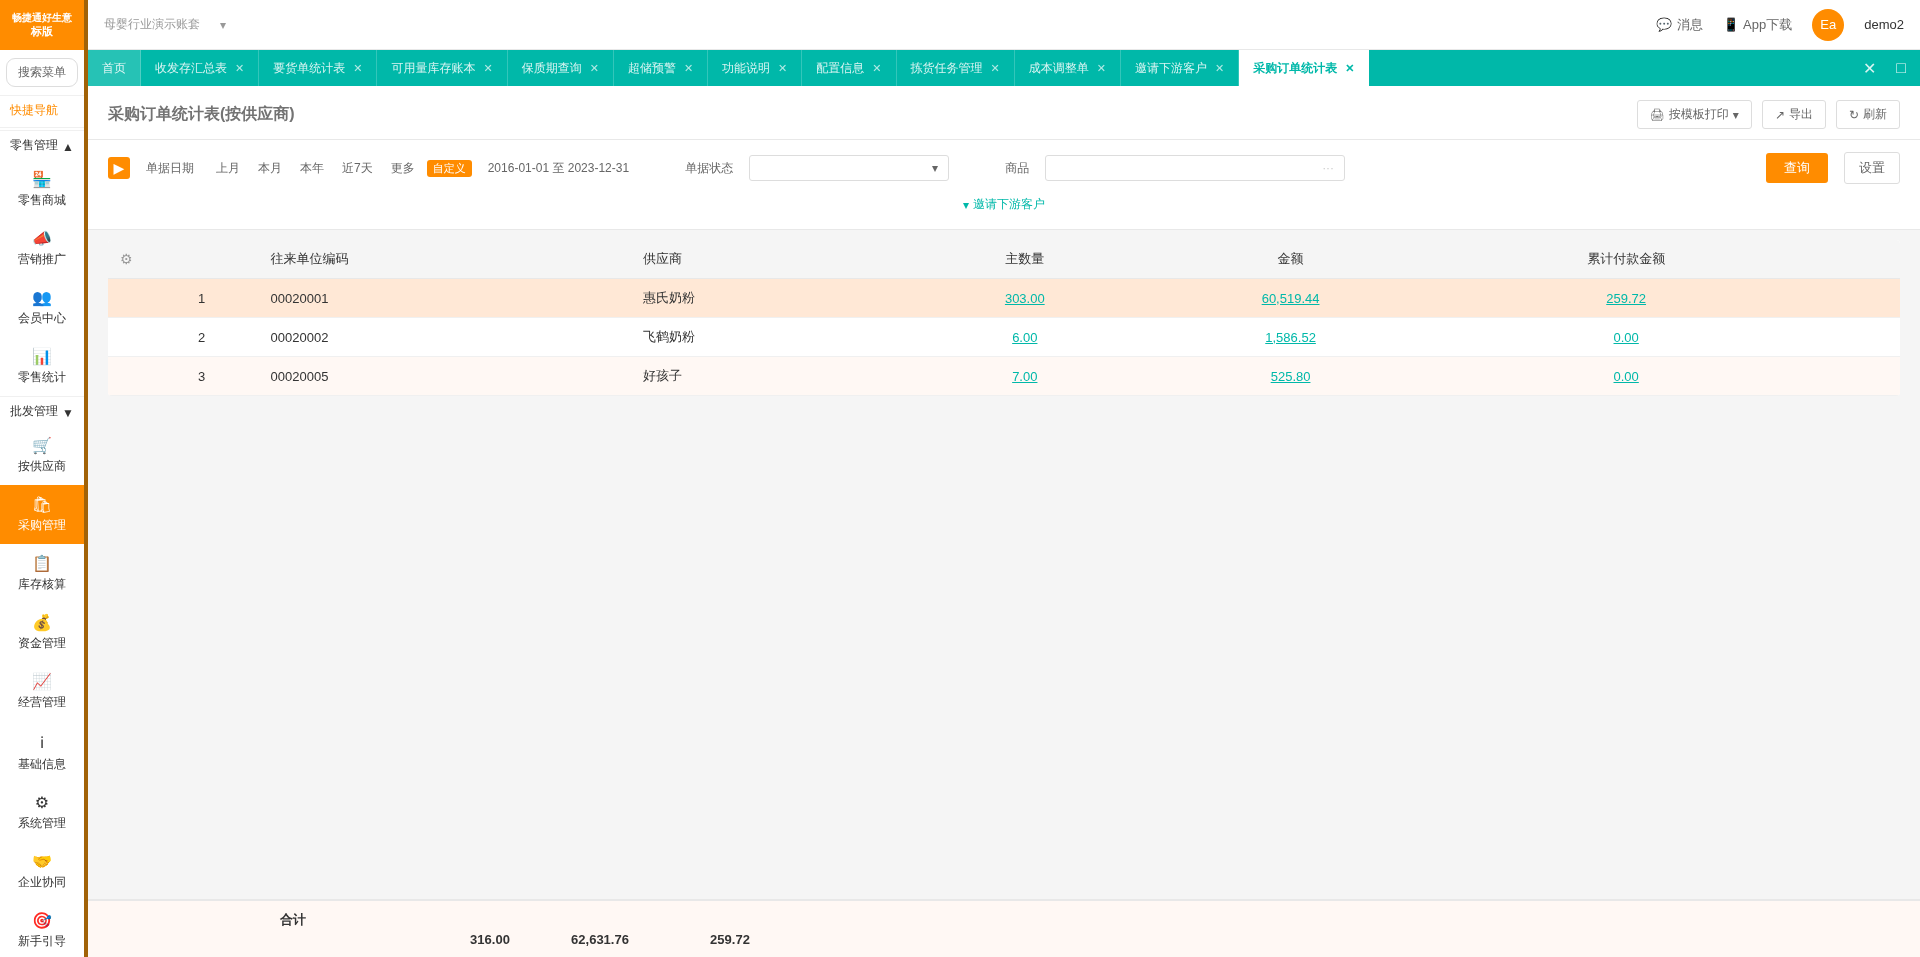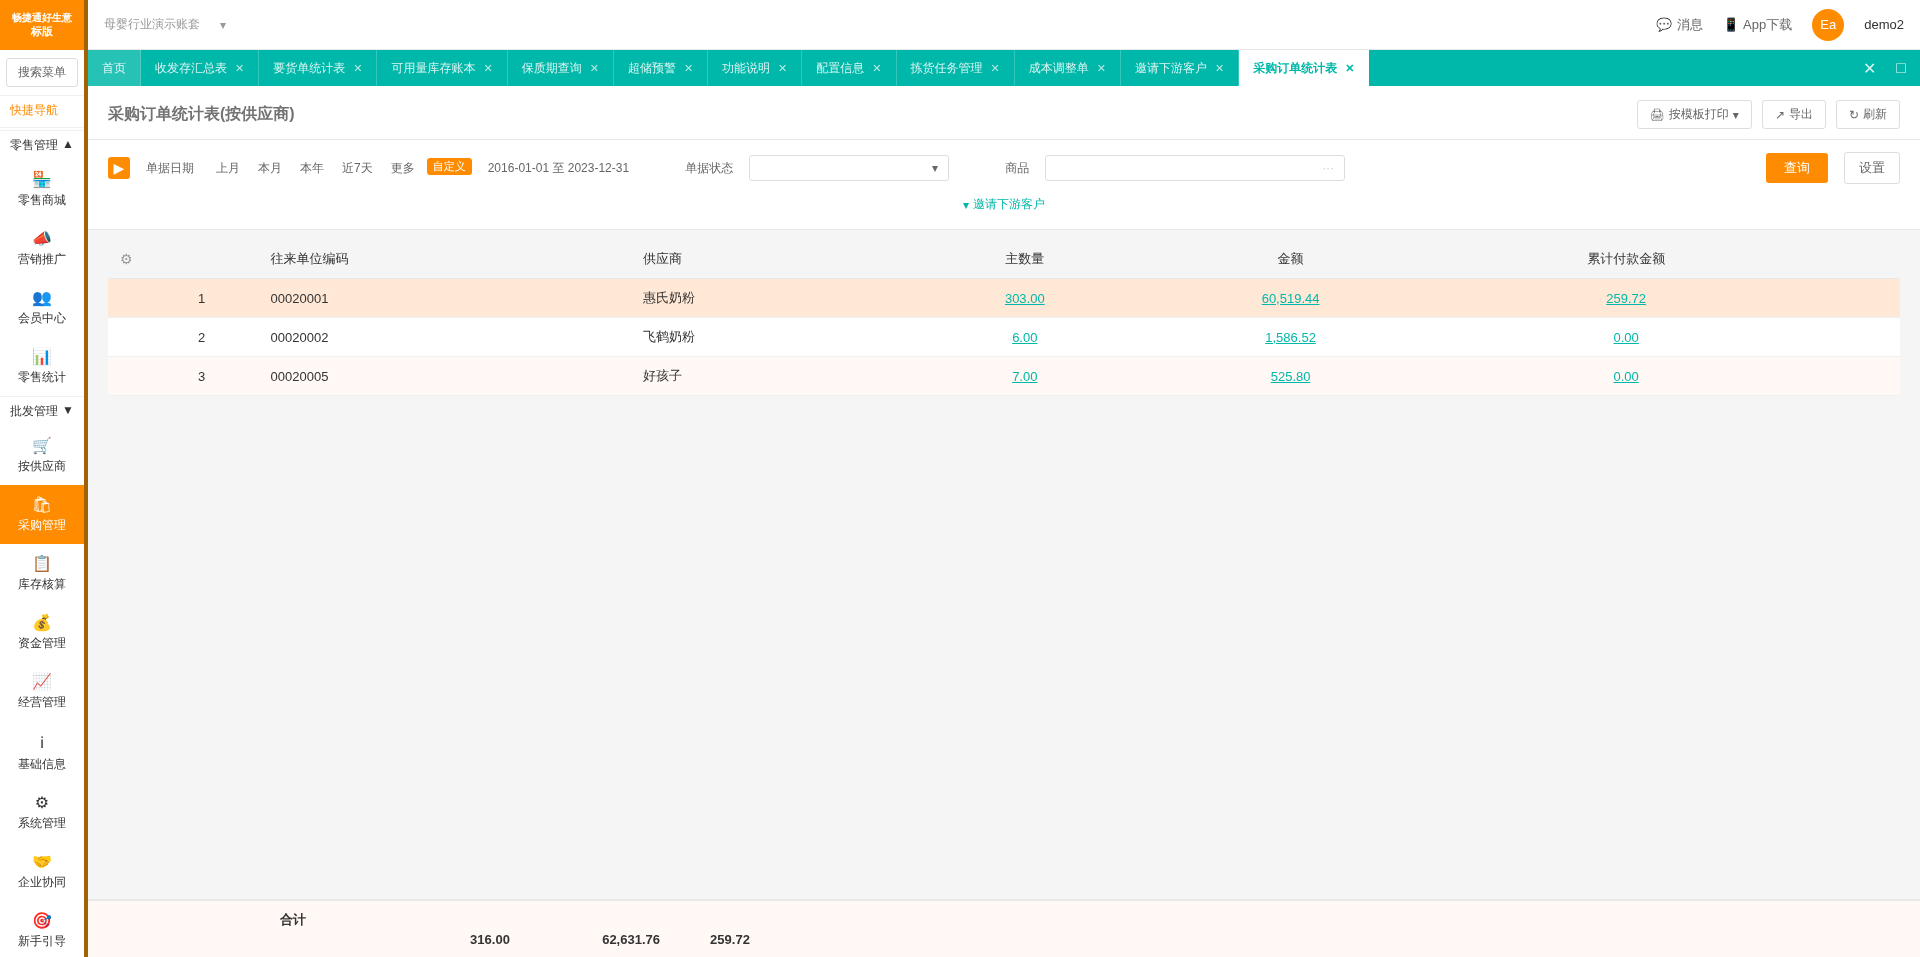--- a/index.html
+++ b/index.html
@@ -3,28 +3,28 @@
   <meta charset="utf-8">
   <style>
     * { margin: 0; padding: 0; box-sizing: border-box; }
     body { font-family: 'Microsoft YaHei', Arial, sans-serif; font-size: 13px; background: #f5f5f5; width: 1920px; height: 957px; overflow: hidden; display: flex; }
 
     
     .sidebar { width: 88px; background: #fff; display: flex; flex-direction: column; border-right: 4px solid #a16207; flex-shrink: 0; height: 957px; overflow: hidden; }
     .sidebar-logo { height: 50px; background: #ff8c00; display: flex; align-items: center; justify-content: center; color: white; font-size: 11px; font-weight: bold; flex-shrink: 0; }
     .sidebar-logo-text { text-align: center; line-height: 1.3; }
     .sidebar-search { padding: 8px 6px; border-bottom: 1px solid #f0f0f0; flex-shrink: 0; }
-    .sidebar-search-btn { width: 100%; padding: 5px 0; border: 1px solid #ddd; border-radius: 3px; background: #fff; color: #666; font-size: 12px; cursor: pointer; text-align: center; }
+    .sidebar-search-btn { width: 100%; padding: 5px 0; border: 1px solid #ddd; border-radius: 9px; background: #fff; color: #666; font-size: 12px; cursor: pointer; text-align: center; }
     .sidebar-nav-title { padding: 6px 10px; font-size: 12px; color: #ff8c00; display: flex; align-items: center; justify-content: space-between; cursor: pointer; flex-shrink: 0; }
     .sidebar-nav-item { padding: 10px 6px; text-align: center; font-size: 12px; color: #333; cursor: pointer; display: flex; flex-direction: column; align-items: center; gap: 3px; }
     .sidebar-nav-item.active { background: #ff8c00; color: white; }
     .sidebar-nav-item.active .nav-icon { color: white; }
     .nav-icon { font-size: 16px; }
     .sidebar-divider { height: 1px; background: #f0f0f0; margin: 2px 0; flex-shrink: 0; }
-    .sidebar-nav-group-title { padding: 6px 10px; font-size: 12px; color: #333; display: flex; align-items: flex-start; justify-content: space-between; cursor: pointer; border-top: 1px solid #f0f0f0; flex-shrink: 0; }
+    .sidebar-nav-group-title { padding: 6px 10px; font-size: 12px; color: #333; display: flex; align-items: flex-end; justify-content: space-between; cursor: pointer; border-top: 1px solid #f0f0f0; flex-shrink: 0; }
 
     
     .main { flex: 1; display: flex; flex-direction: column; height: 957px; overflow: hidden; }
 
     
     .topbar { height: 50px; background: #fff; display: flex; align-items: center; padding: 0 16px; border-bottom: 1px solid #e8e8e8; flex-shrink: 0; }
     .topbar-dropdown { display: flex; align-items: center; gap: 20px; font-size: 13px; color: #333; cursor: pointer; margin-right: auto; }
     .topbar-dropdown span { font-size: 12px; color: #999; }
     .topbar-actions { display: flex; align-items: center; gap: 20px; }
     .topbar-action { display: flex; align-items: center; gap: 4px; font-size: 13px; color: #666; cursor: pointer; }
@@ -47,21 +47,21 @@
     .page-title { font-size: 16px; font-weight: bold; color: #737373; }
     .page-header-actions { display: flex; align-items: center; gap: 10px; }
     .btn-template { padding: 5px 12px; border: 1px solid #ddd; border-radius: 3px; background: #fff; color: #666; font-size: 12px; cursor: pointer; display: flex; align-items: center; gap: 4px; }
     .btn-export { padding: 5px 12px; border: 1px solid #ddd; border-radius: 3px; background: #fff; color: #666; font-size: 12px; cursor: pointer; display: flex; align-items: center; gap: 4px; }
     .btn-refresh { padding: 5px 12px; border: 1px solid #ddd; border-radius: 3px; background: #fff; color: #666; font-size: 12px; cursor: pointer; display: flex; align-items: center; gap: 4px; }
 
     
     .filter-area { background: #fff; padding: 12px 20px; border-bottom: 1px solid #e8e8e8; flex-shrink: 0; }
     .filter-row { display: flex; align-items: center; gap: 16px; margin-bottom: 8px; }
     .filter-label { font-size: 12px; color: #666; white-space: nowrap; }
-    .date-shortcuts { display: flex; gap: 6px; align-items: flex-start; }
+    .date-shortcuts { display: flex; gap: 6px; align-items: center; }
     .date-shortcut { font-size: 12px; color: #666; cursor: pointer; padding: 2px 6px; border-radius: 3px; }
     .date-range { font-size: 12px; color: #666; }
     .custom-tag { background: #ff8c00; color: white; font-size: 11px; padding: 1px 6px; border-radius: 3px; }
     .filter-select { border: 1px solid #ddd; border-radius: 3px; padding: 5px 10px; font-size: 12px; color: #666; background: #fff; min-width: 160px; display: flex; align-items: center; justify-content: space-between; cursor: pointer; }
     .filter-input { border: 1px solid #ddd; border-radius: 3px; padding: 5px 10px; font-size: 12px; color: #666; background: #fff; min-width: 200px; display: flex; align-items: center; justify-content: space-between; cursor: pointer; }
     .expand-row { display: flex; justify-content: center; padding: 4px 0; }
     .expand-btn { color: #00b8a9; font-size: 12px; cursor: pointer; display: flex; align-items: center; gap: 4px; }
     .filter-spacer { flex: 1; }
     .expand-toggle { width: 22px; height: 22px; background: #ff8c00; border-radius: 3px; display: flex; align-items: center; justify-content: center; cursor: pointer; color: white; font-size: 14px; }
     .btn-query { background: #ff8c00; color: white; border: none; padding: 6px 18px; border-radius: 3px; font-size: 13px; cursor: pointer; }
@@ -358,18 +358,18 @@
       </table>
     </div>
 
     <div class="table-footer">
       <div style="width:30px;"></div>
       <div style="width:30px;"></div>
       <div style="width:120px;"></div>
       <div class="footer-label" style="width:160px; padding-left:0;">合计</div>
       <div style="flex:1; display:flex; gap: 0; margin-top: 21px;">
         <div class="footer-cell" style="width:100px; text-align:center;">316.00</div>
-        <div class="footer-cell" style="width:120px; text-align:right;">62,631.76</div>
+        <div class="footer-cell" style="width:120px; text-align:center;">62,631.76</div>
         <div class="footer-cell" style="width:140px; text-align:center;">259.72</div>
       </div>
     </div>
   </div>
 </div>
 
 </body></html>

